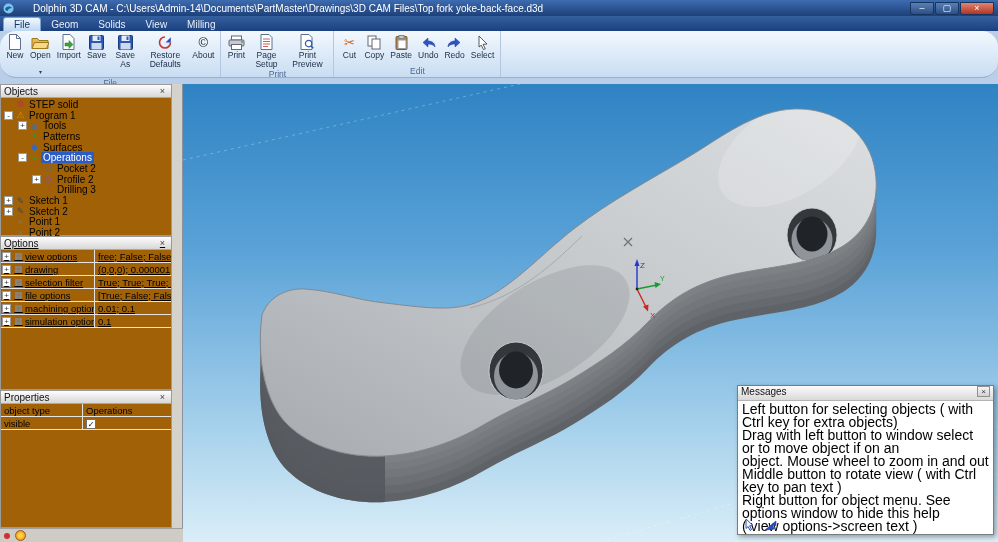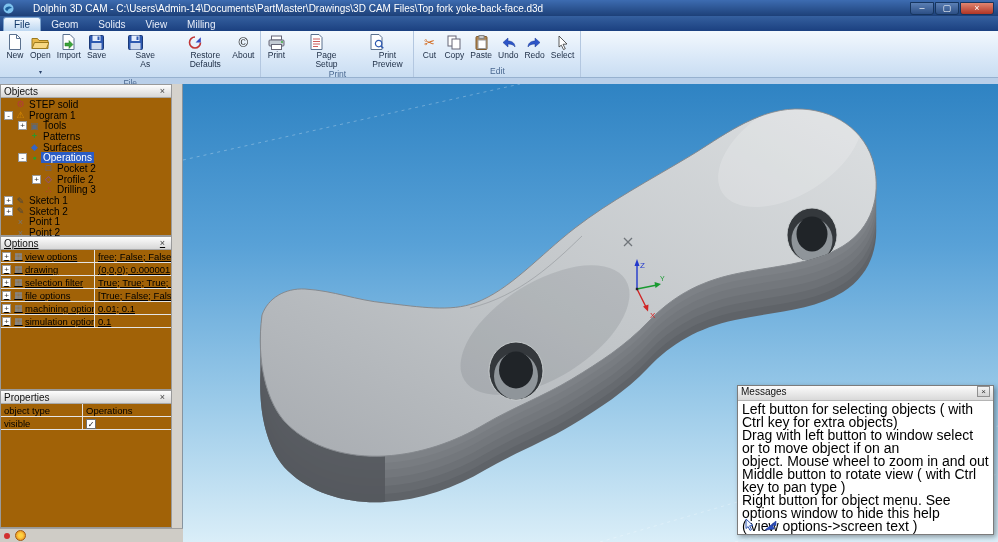--- a/index.html
+++ b/index.html
@@ -21,27 +21,27 @@
   
   .menubar { position:absolute; left:0; top:16px; width:998px; height:15px;
     background:linear-gradient(#35609f,#1b4080); display:flex; align-items:flex-end; padding-left:3px; }
   .mtab { color:#e8eefa; font-size:10px; padding:1px 10px; }
   .mtab.active { background:linear-gradient(#f2f8fe,#bdd7f1); color:#12396a;
     border:1px solid #7ba2cd; border-bottom:none; border-radius:3px 3px 0 0; }
 
   
   .ribbon { position:absolute; left:0; top:31px; width:998px; height:47px;
     background:linear-gradient(#f3f8fd,#dbe9f8 55%,#c9ddf2);
-    border-bottom:1px solid #97b1cf; display:flex; }
+    border-bottom:1px solid #97b1cf; display:flex;border-radius:16px; }
   .rgroup { display:flex; flex-direction:column; border-right:1px solid #b3c7e0; padding:1px 3px 0; }
   .rbtns { flex:1; display:flex; align-items:stretch; }
   .rbtn { display:flex; flex-direction:column; align-items:center; padding:1px 3px 0; min-width:24px; border-radius:2px; }
   .ricon { height:18px; display:flex; align-items:center; justify-content:center; }
   .rlabel { font-size:8.5px; color:#1c2c44; text-align:center; line-height:9px; white-space:nowrap; }
-  .rbtn.w2 .rlabel { white-space:normal;margin-left:20px; }
+  .rbtn.w2 .rlabel { white-space:normal; }
   .rbtn.w-sa .rlabel { max-width:26px; }
   .rbtn.w-rd .rlabel { max-width:42px; }
   .rbtn.w-ps .rlabel { max-width:30px; }
   .rbtn.w-pp .rlabel { max-width:40px; }
   .dropmark::before { content:"▾"; font-size:6px; color:#2c446c; line-height:5px; }
   .rgl { font-size:8.5px; color:#4a6890; text-align:center; height:11px; line-height:11px; }
   .glyph-about::before { content:"©"; font-size:13px; color:#1e1e1e; }
   .glyph-cut::before { content:"✂"; font-size:13px; color:#d2691e; }
 
   
@@ -530,21 +530,21 @@
     <div class="msgwin">
       <div class="msghead">
         <span>Messages</span>
         <span class="sp"></span>
         <span class="msgclose">×</span>
       </div>
       <div class="msgbody">
         <div>Left button for selecting objects ( with Ctrl key for extra objects)</div>
         <div>Drag with left button to window select or to move object if on an</div>
         <div>object. Mouse wheel to zoom in and out</div>
-        <div>Middle button to rotate view ( with Ctrl key to pan type )</div>
+        <div>Middle button to rotate view ( with Ctrl key to pan text )</div>
         <div>Right button for object menu. See options window to hide this help</div>
         <div>( view options-&gt;screen text )</div>
       </div>
       <div class="msgicons">
         <span style="display:flex;">
           <svg width="13" height="13">
               <path d="M2 1l7 6.5-3.4.3 2 3.8-1.6.8-1.9-3.8L2 10.5z" fill="#eef4ff" stroke="#3356b0"></path>
             </svg>
         </span>
         <span style="display:flex;">

